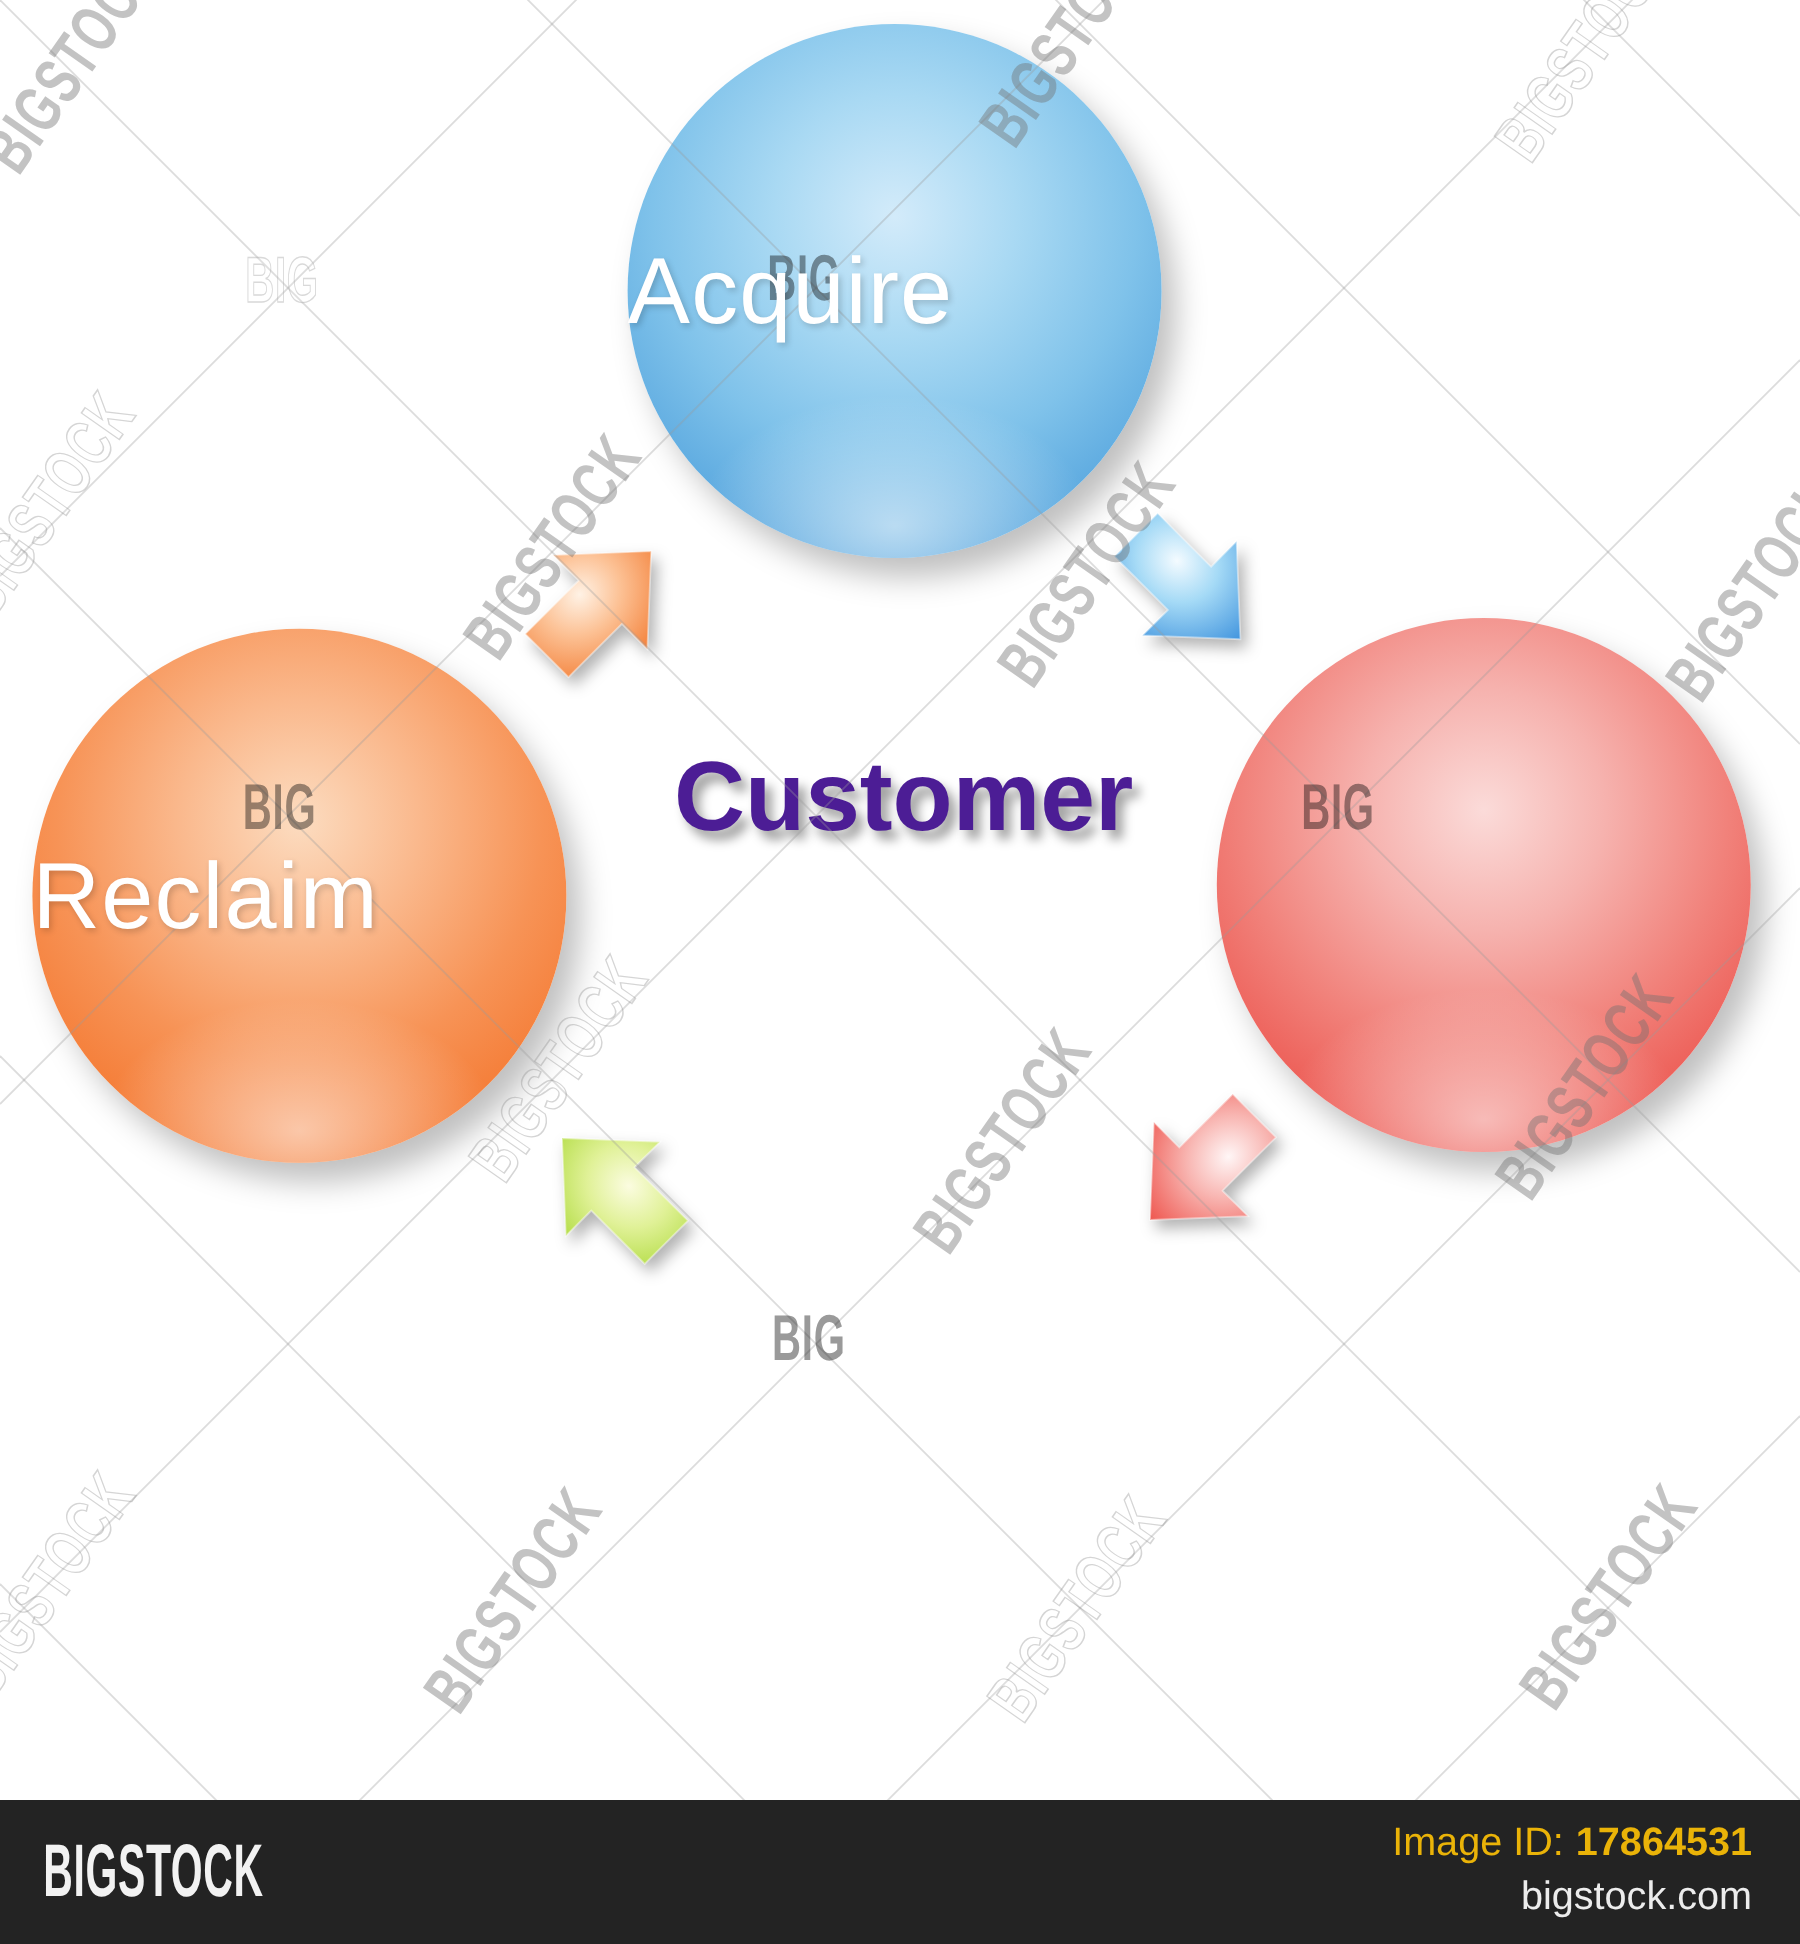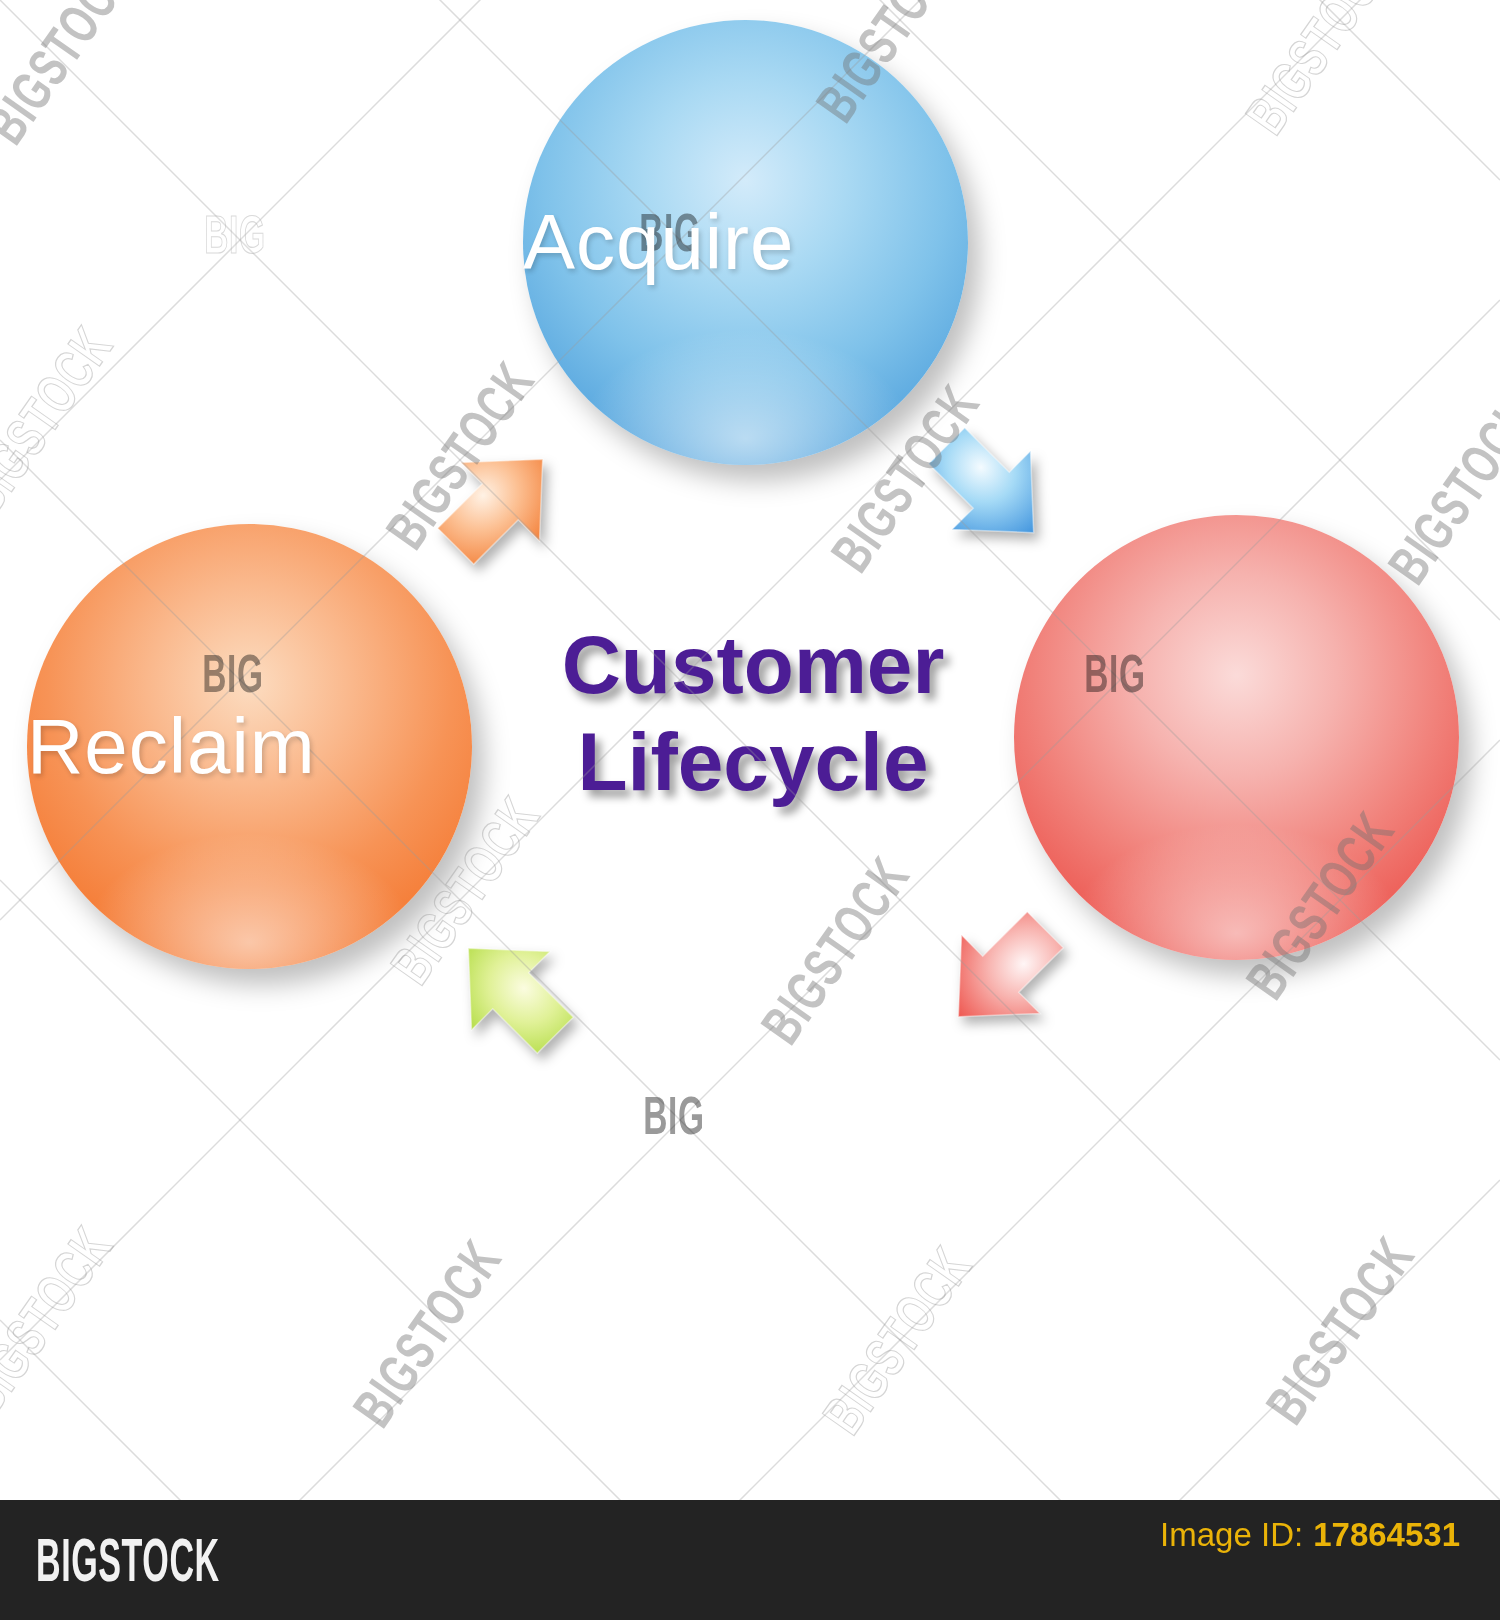--- a/index.html
+++ b/index.html
@@ -106,21 +106,20 @@
   <div class="node node-grow">
     <div class="node-gloss"></div>
   </div>
   <div class="node node-reclaim">
     <div class="node-gloss"></div>
     <span class="node-label">Reclaim</span>
   </div>
 
   <div class="center-title">
     <div>Customer</div>
-    <div>Lifecycle</div>
   </div>
 
   <svg class="arrow" style="left:912px; top:411px;" width="150" height="150" viewBox="0 0 100 100">
     <defs>
       <radialGradient id="gBlue" cx="32%" cy="42%" r="78%">
         <stop offset="0%" stop-color="#f4fbff"></stop>
           <stop offset="38%" stop-color="#a5daf6"></stop>
           <stop offset="100%" stop-color="#2a84d8"></stop>
       </radialGradient>
     </defs>
@@ -209,16 +208,17 @@
     <span class="big-dark" style="left:674px; top:1115px;">BIG</span>
     <span class="big-o" style="left:235px; top:234px;">BIG</span>
   </div>
 
   <div class="footer">
     <span class="footer-brand">BIGSTOCK</span>
     <div class="footer-right">
       <div class="footer-id-line">
         <span>Image ID:</span><span class="footer-id">17864531</span>
       </div>
+      <div class="footer-site">bigstock.com</div>
     </div>
   </div>
 
 </div>
 
 </body></html>

